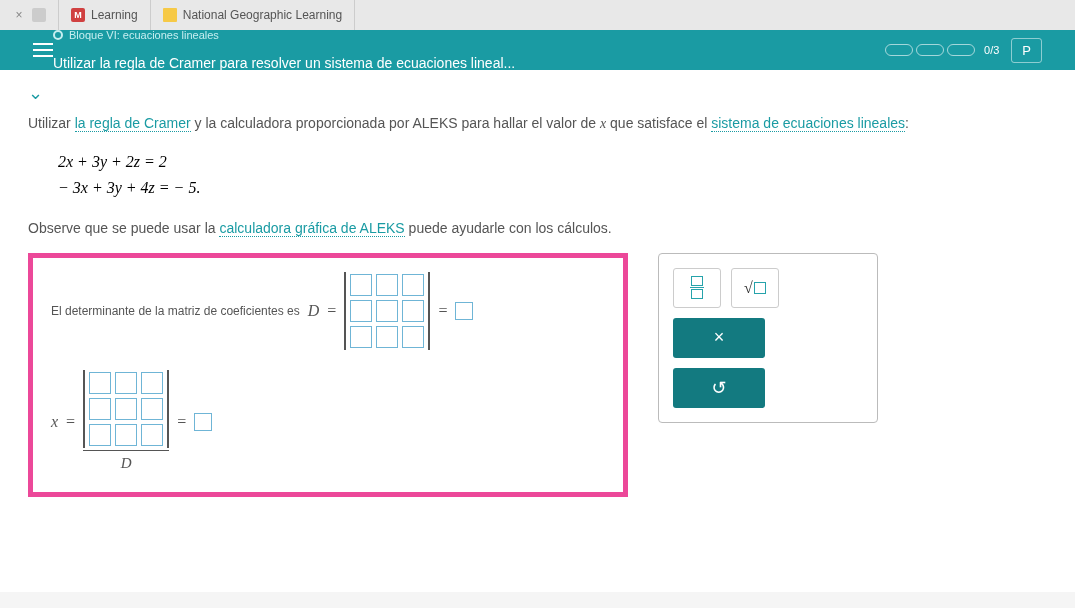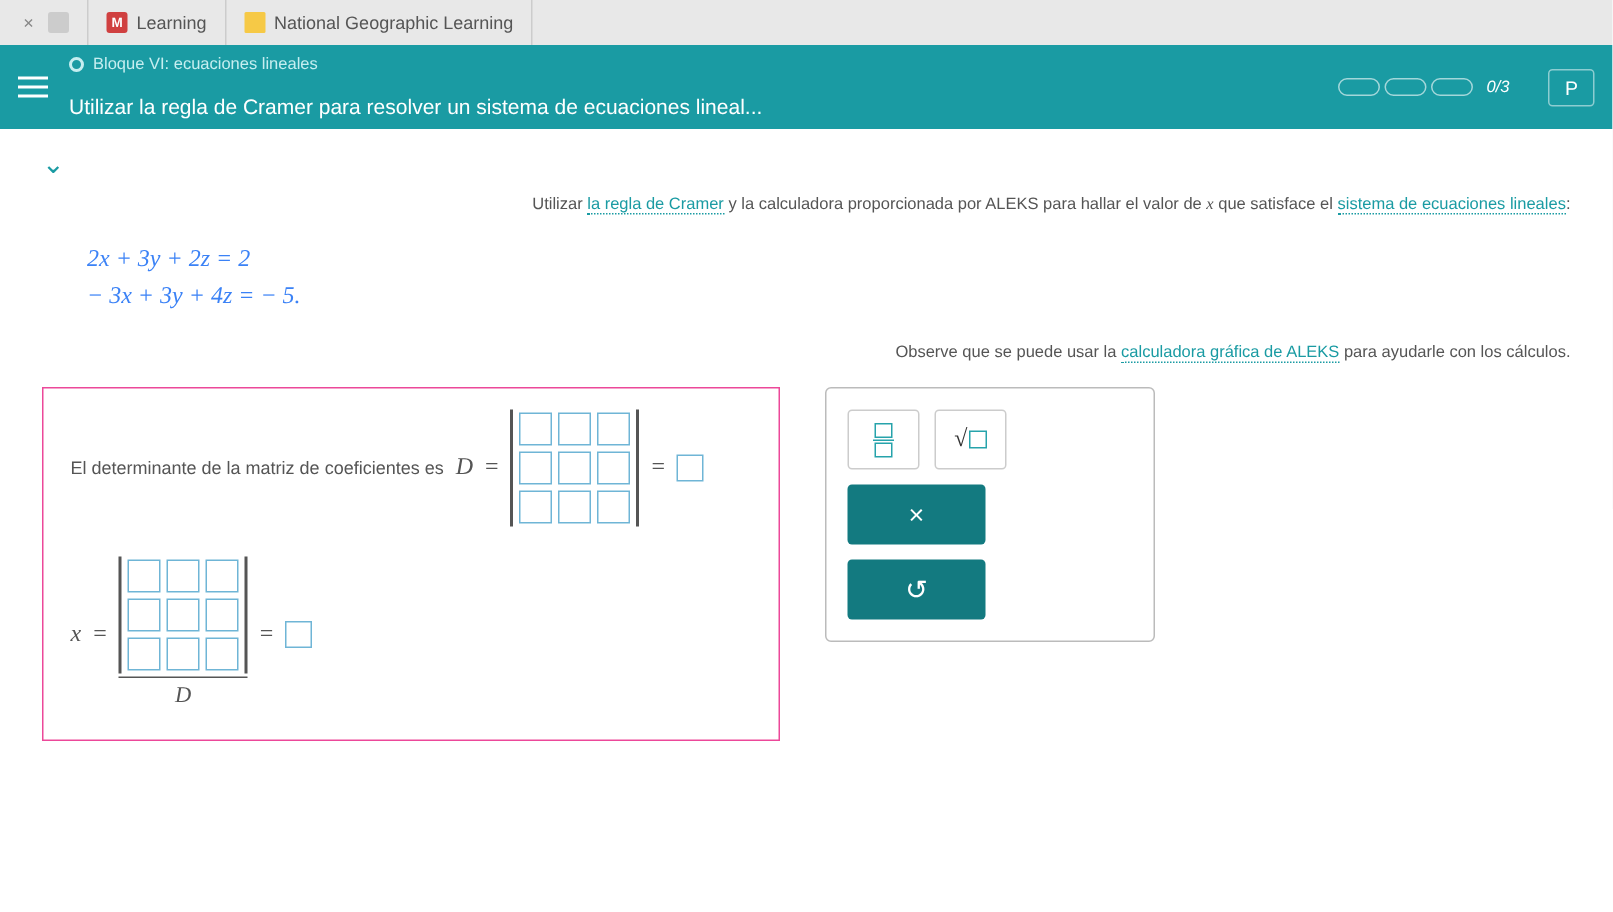--- a/index.html
+++ b/index.html
@@ -6,44 +6,44 @@
   body { font-family: Arial, Helvetica, sans-serif; background: #f5f5f5; width: 1075px; height: 608px; overflow: hidden; position: relative; }
   
   .browser-tabs { display: flex; background: #e8e8e8; height: 30px; align-items: center; font-size: 12px; color: #555; }
   .browser-tab { display: flex; align-items: center; padding: 0 12px; height: 100%; gap: 6px; border-right: 1px solid #ccc; }
   .tab-close { width: 14px; height: 14px; display: inline-flex; align-items: center; justify-content: center; color: #888; font-size: 12px; }
   .tab-icon { width: 14px; height: 14px; display: inline-flex; align-items: center; justify-content: center; font-size: 11px; }
   .tab-icon.aleks { background:#ccc; color:#666; border-radius:2px;}
   .tab-icon.mayahii { background:#d04040; color:#fff; border-radius:2px; font-weight:bold; font-size:9px;}
   .tab-icon.natgeo { background:#f6c946; color:#fff; border-radius:1px;}
   
-  .header-bar { background: #1a9ba3; color: #fff; display: flex; align-items: center; padding: 10px 12px; gap: 14px; height: 56px; }
+  .header-bar { background: #1a9ba3; color: #fff; display: flex; align-items: center; padding: 10px 33px; height: 40px; }
   .hamburger { display: flex; flex-direction: column; gap: 4px; cursor: pointer; }
   .hamburger span { width: 20px; height: 2px; background: #fff; }
   .header-text { flex: 1; }
   .breadcrumb { font-size: 11px; color: #c6eef0; display: flex; align-items: center; gap: 6px; }
   .breadcrumb-dot { width:10px; height:10px; border-radius:50%; border:2px solid #c6eef0;}
   .header-title { font-size: 14px; margin-top: 14px; }
-  .progress-boxes { display: flex; gap: 3px; align-items: flex-start; font-style: italic; }
+  .progress-boxes { display: flex; gap: 3px; align-items: flex-start; }
   .progress-box { width: 28px; height: 12px; border: 1px solid rgba(255,255,255,0.6); border-radius: 6px; }
   .progress-label { font-size: 11px; margin-left: 6px; }
   .help-btn { border: 1px solid rgba(255,255,255,0.5); padding: 4px 10px; border-radius: 3px; margin-left: 12px; font-size: 13px;}
   
   .content { background: #fff; padding: 12px 28px 20px 28px; height: calc(100% - 86px); overflow: auto; color: #444; }
   .collapse-chevron { color: #1a9ba3; font-size: 18px; margin-bottom: 8px; display:inline-block; }
   
-  .instruction { font-size: 11px; line-height: 1.6; margin-bottom: 14px; color:#555;text-align:right;}
+  .instruction { font-size: 14px; line-height: 1.6; margin-bottom: 14px; color:#555;}
   .instruction .term { color: #1a9ba3; border-bottom: 1px dotted #1a9ba3; cursor: pointer; }
   .instruction .varx { font-style: italic; font-family: 'Times New Roman', serif; }
   
-  .equations { font-family: 'Times New Roman', serif; font-size: 16px; margin: 0 0 16px 30px; line-height: 1.6; font-style: italic; color:#3b82f6;}
+  .equations { font-family: 'Times New Roman', serif; font-size: 16px; margin: 0 0 16px 30px; line-height: 1.6; font-style: italic; color:#000000;}
   
   .work-row { display: flex; gap: 30px; align-items: flex-start; }
   
-  .work-panel { border: 1px solid #ec4899; padding: 14px 18px 18px 18px; width: 492px; font-size: 13px; color:#555;}
+  .work-panel { border: 5px solid #ec4899; padding: 14px 18px 18px 18px; width: 600px; font-size: 13px; color:#555;}
   
   .det-row { display: flex; align-items: center; gap: 8px; margin-bottom: 20px; font-family: 'Times New Roman', serif;}
   .det-label { font-size: 12px; font-family: Arial; }
   .matrix { display: inline-flex; align-items: center; }
   .matrix-bar { width: 2px; align-self: stretch; background: #555; }
   .matrix-grid { display: grid; grid-template-columns: repeat(3, 22px); grid-template-rows: repeat(3, 22px); gap: 4px; padding: 2px 4px; }
   .cell-input { border: 1px solid #6fb5d6; background: #fff; width: 100%; height: 100%; }
   .eq-sign { font-size: 16px; }
   .result-box { border:1px solid #6fb5d6; width:18px; height:18px; display:inline-block;}
   .Dvar { font-style: italic; font-size:16px;}
@@ -108,21 +108,21 @@
   <p class="instruction">
     <span>Utilizar </span><span class="term">la regla de Cramer</span><span> y la calculadora proporcionada por ALEKS para hallar el valor de </span><span class="varx">x</span><span> que satisface el </span><span class="term">sistema de ecuaciones lineales</span><span>:</span>
   </p>
 
   <div class="equations">
     <div>2x + 3y + 2z = 2</div>
     <div>− 3x + 3y + 4z = − 5.</div>
   </div>
 
   <p class="instruction">
-    <span>Observe que se puede usar la </span><span class="term">calculadora gráfica de ALEKS</span><span> para ayudarle con los cálculos.</span>
+    <span>Observe que se puede usar la </span><span class="term">calculadora gráfica de ALEKS</span><span> puede ayudarle con los cálculos.</span>
   </p>
 
   <div class="work-row">
 
     <div class="work-panel">
       <div class="det-row">
         <span class="det-label">El determinante de la matriz de coeficientes es </span>
         <span class="Dvar">D</span>
         <span class="eq-sign">=</span>
         <span class="matrix">

